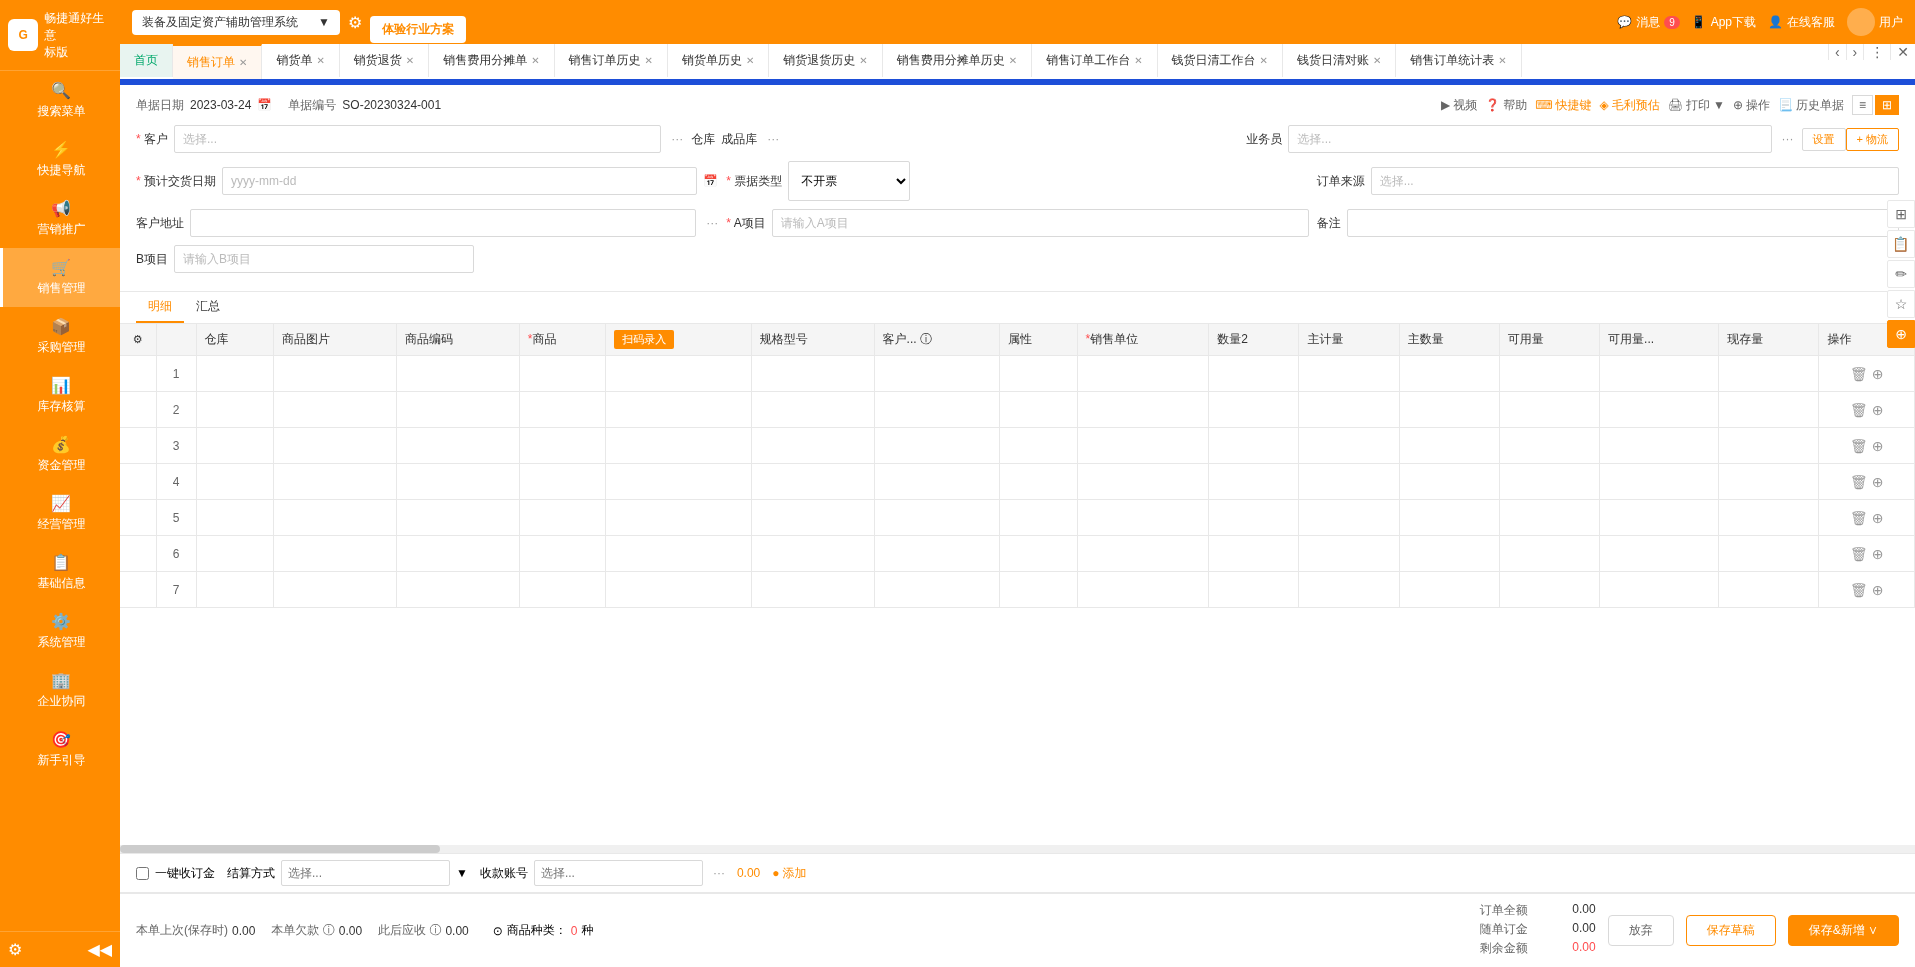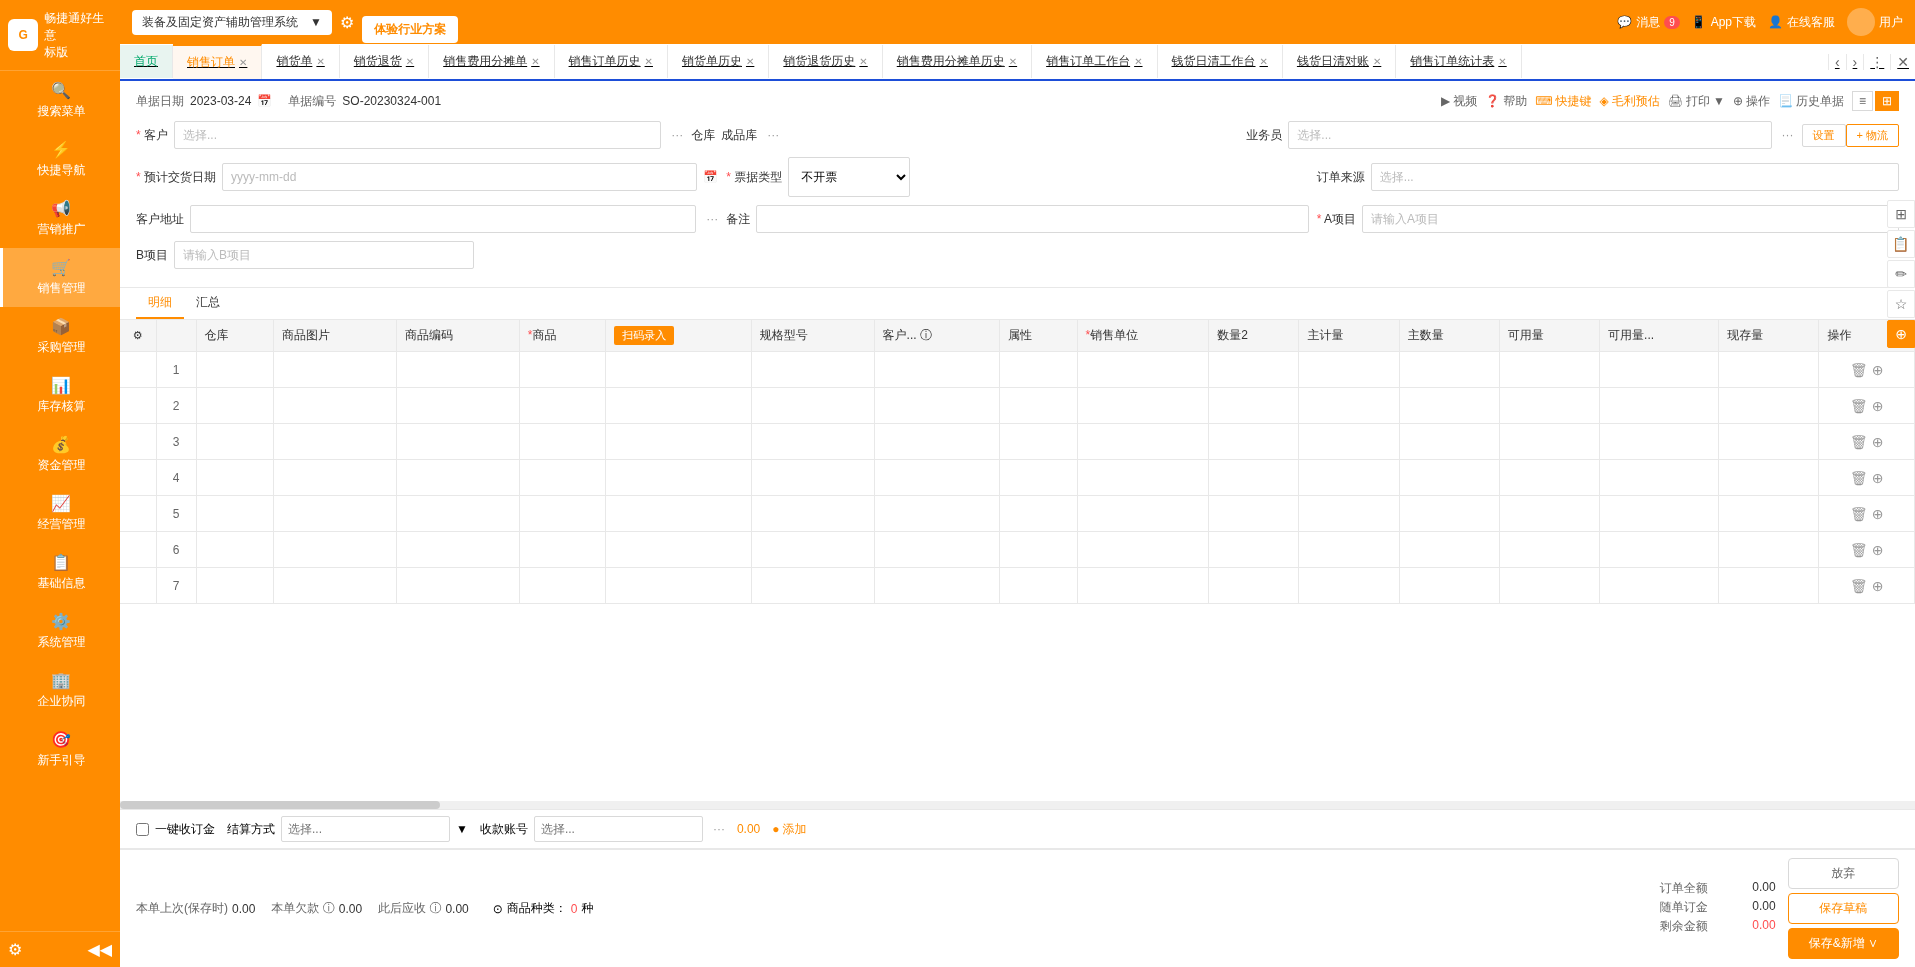--- a/index.html
+++ b/index.html
@@ -15,30 +15,30 @@
     .sidebar-item.active { background: rgba(255,255,255,0.25); border-left-color: #fff; }
     .sidebar-item-icon { font-size: 16px; }
     .sidebar-bottom { width: 100%; padding: 8px; display: flex; justify-content: space-between; align-items: center; border-top: 1px solid rgba(255,255,255,0.2); }
     .sidebar-bottom-btn { color: #fff; font-size: 16px; cursor: pointer; }
 
     
     .main { flex: 1; display: flex; flex-direction: column; overflow: hidden; }
 
     
     .topbar { background: #ff8c00; display: flex; align-items: center; padding: 0 12px; height: 44px; gap: 8px; }
-    .topbar-title { background: #fff; border-radius: 4px; padding: 4px 10px; font-size: 12px; color: #333; display: flex; align-items: center; gap: 12px; }
+    .topbar-title { background: #fff; border-radius: 4px; padding: 4px 10px; font-size: 12px; color: #333; display: flex; align-items: center; gap: 20px; }
     .topbar-gear { color: #fff; font-size: 16px; cursor: pointer; }
     .topbar-plan-btn { background: #fff; color: #ff8c00; border: none; border-radius: 4px; padding: 5px 12px; font-size: 12px; cursor: pointer; font-weight: bold; margin-top: 14px; }
     .topbar-right { margin-left: auto; display: flex; align-items: center; gap: 12px; color: #fff; }
     .topbar-right-item { display: flex; align-items: center; gap: 4px; cursor: pointer; font-size: 12px; }
     .badge { background: #ff4d4f; color: #fff; border-radius: 10px; padding: 1px 5px; font-size: 10px; }
     .user-avatar { width: 28px; height: 28px; border-radius: 50%; background: rgba(255,255,255,0.3); display: flex; align-items: center; justify-content: center; color: #fff; }
 
     
-    .tabs-bar { background: #fff; display: flex; align-items: center; border-bottom: 2px solid #1d4ed8; overflow: hidden; text-decoration: underline; }
+    .tabs-bar { background: #fff; display: flex; align-items: flex-start; border-bottom: 6px solid #1d4ed8; overflow: hidden; }
     .tab { padding: 8px 14px; white-space: nowrap; cursor: pointer; color: #333; font-size: 12px; border-right: 1px solid #e8e8e8; display: flex; align-items: center; gap: 4px; }
     .tab.active { background: #fff7f0; color: #ff8c00; border-top: 2px solid #ff8c00; }
     .tab.home { background: #e8f4f0; color: #00a86b; }
     .tab-close { color: #999; font-size: 10px; cursor: pointer; }
     .tabs-nav-btn { padding: 0 6px; cursor: pointer; color: #666; font-size: 14px; border-left: 1px solid #e8e8e8; }
     .tabs-extra { display: flex; margin-left: auto; }
 
     
     .content { flex: 1; overflow: auto; background: #f5f5f5; display: flex; flex-direction: column; }
 
@@ -96,21 +96,21 @@
 
     
     .footer { background: #fff; border-top: 2px solid #e8e8e8; padding: 8px 16px; display: flex; align-items: center; gap: 16px; }
     .footer-stat { display: flex; align-items: center; gap: 4px; color: #666; }
     .footer-stat-value { color: #333; font-weight: 500; }
     .footer-right { margin-left: auto; display: flex; gap: 12px; align-items: center; }
     .order-summary { text-align: right; font-size: 12px; }
     .order-summary-row { display: flex; justify-content: flex-end; gap: 8px; margin-bottom: 2px; }
     .order-summary-label { color: #666; }
     .order-summary-value { color: #333; min-width: 60px; text-align: right; }
-    .footer-btns { display: flex; gap: 4px; flex-direction: column; }
+    .footer-btns { display: flex; gap: 12px; }
     .footer-btn { padding: 6px 20px; border-radius: 4px; cursor: pointer; font-size: 12px; border: 1px solid #d9d9d9; background: #fff; }
     .footer-btn.save-draft { color: #ff8c00; border-color: #ff8c00; }
     .footer-btn.save-new { background: #ff8c00; color: #fff; border-color: #ff8c00; }
     .footer-btn.discard { color: #666; }
 
     
     .right-float { position: fixed; right: 0; top: 200px; display: flex; flex-direction: column; gap: 2px; z-index: 100; }
     .right-float-btn { width: 28px; height: 28px; background: #fff; border: 1px solid #e8e8e8; display: flex; align-items: center; justify-content: center; cursor: pointer; color: #666; font-size: 14px; border-radius: 2px 0 0 2px; }
     .right-float-btn.orange { background: #ff8c00; color: #fff; border-color: #ff8c00; }
 
@@ -367,26 +367,26 @@
         </div>
       </div>
 
       <div class="form-row">
         <div class="form-field">
           <label>客户地址</label>
           <input class="form-input" type="text" style="">
           <span class="form-dots">···</span>
         </div>
         <div class="form-field">
+          <label class="required">A项目</label>
+          <input class="form-input" type="text" placeholder="请输入A项目" style="">
+        </div>
+        <div class="form-field">
           <label>备注</label>
           <input class="form-input" type="text" style="">
-        </div>
-        <div class="form-field">
-          <label class="required">A项目</label>
-          <input class="form-input" type="text" placeholder="请输入A项目" style="">
         </div>
       </div>
 
       <div class="form-row">
         <div class="form-field">
           <label>B项目</label>
           <input class="form-input" type="text" style="max-width: 300px;" placeholder="请输入B项目">
         </div>
       </div>
     </div>

